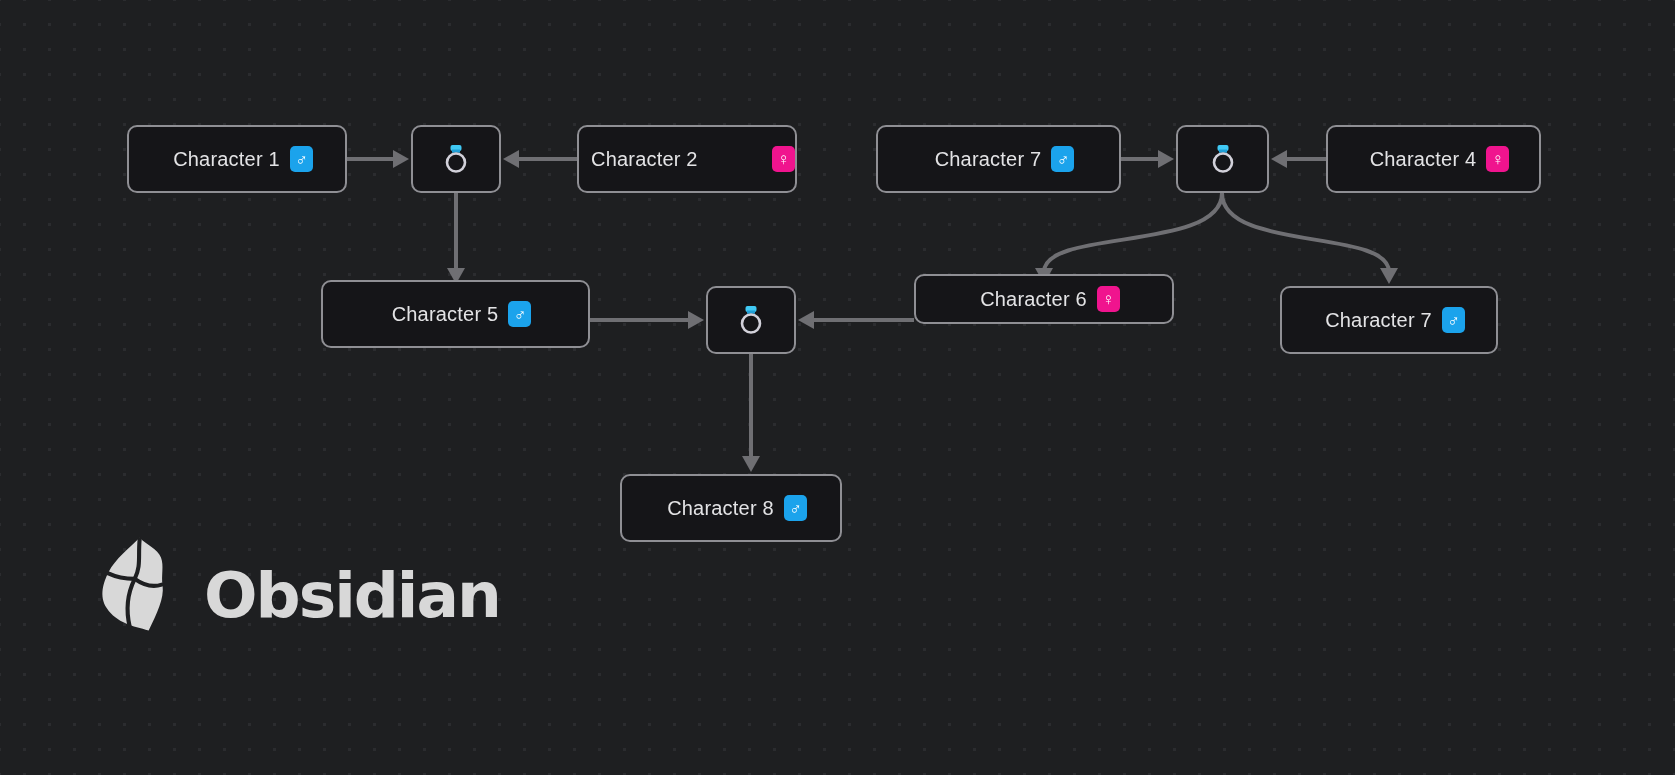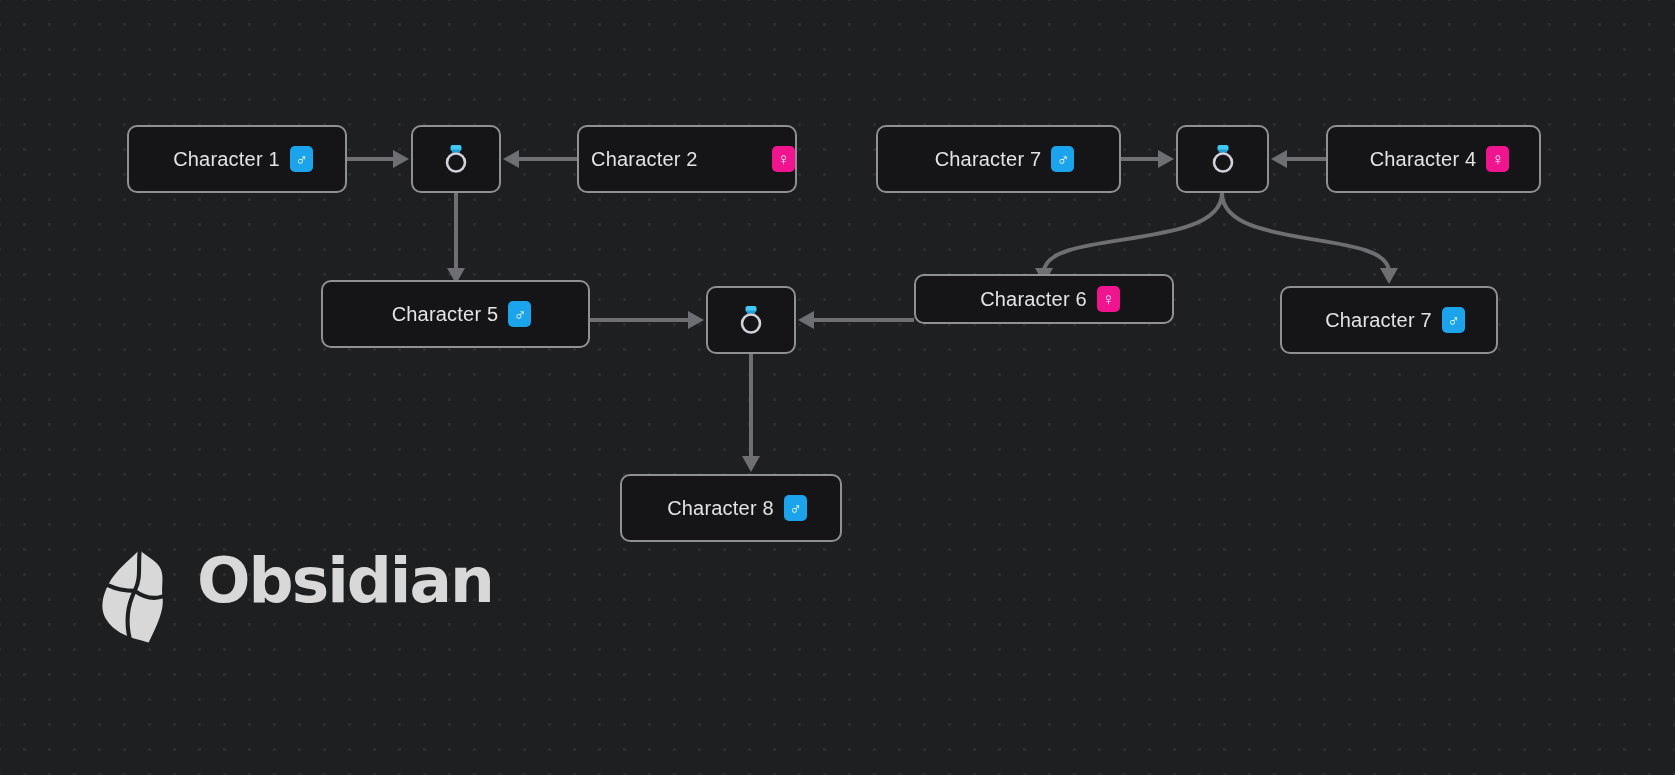--- a/index.html
+++ b/index.html
@@ -25,22 +25,22 @@
   }
   .badge{
     width:23px;height:26px;border-radius:5px;flex:0 0 auto;
     display:inline-flex;align-items:center;justify-content:center;
     color:#ffffff;font-size:17px;font-weight:bold;line-height:1;
   }
   .badge.male{background:var(--male-badge,#1ba3ec);}
   .badge.female{background:var(--female-badge,#f0148e);}
   .ring-svg{display:block;}
   #logo{
-    position:absolute;left:97px;top:549px;height:104px;
-    display:flex;align-items:flex-start;gap:18px;
+    position:absolute;left:97px;top:529px;height:104px;
+    display:flex;align-items:flex-end;gap:25px;
   }
   #wordmark{
     font-family:"DejaVu Sans",sans-serif;font-weight:bold;
     font-size:63px;letter-spacing:-2px;line-height:1;
     color:var(--logo-color,#d8d8d8);
     padding-bottom:6px;
   }
 </style>
 </head>
 <body>

